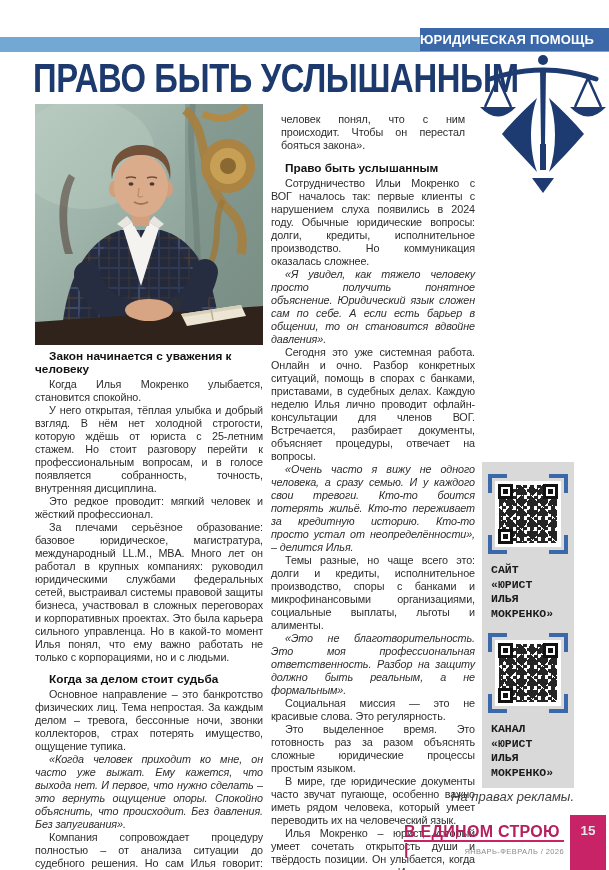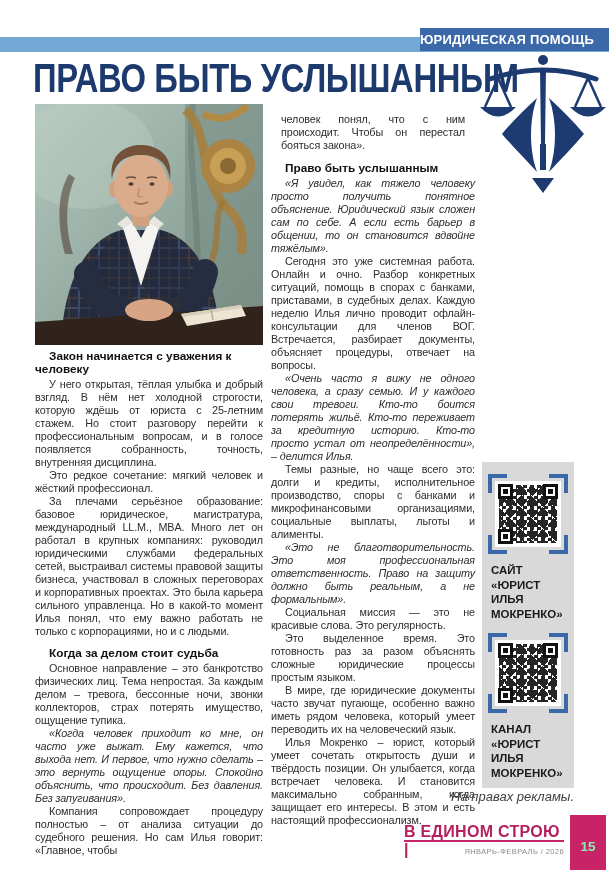--- a/index.html
+++ b/index.html
@@ -17,21 +17,21 @@
        letter-spacing:-.1px;hyphens:auto;-webkit-hyphens:auto;}
   .col-left{left:35px;top:350px;width:228px;}
   .col-right{left:271px;top:103px;width:204px;}
   .p{margin:0;text-indent:14px;}
   .p0{margin:10px;text-indent:0;}
   .pi{margin:0;text-indent:14px;font-style:italic;}
   .sec-h{margin:9px 0 2px;font-size:11.8px;font-weight:bold;color:#121212;text-indent:14px;
          text-align:left;letter-spacing:0;}
   .sec-h.first{margin-top:0;}
   .sidebar{position:absolute;left:482px;top:462px;width:92px;height:326px;background:#d9d9d9;}
-  .qr-block{margin:12px auto 0;width:80px;}
+  .qr-block{margin:12px auto 0;width:80px;font-family:Liberation Mono, monospace;}
   .qr-wrap{position:relative;width:80px;height:80px;}
   .qr{position:absolute;left:7px;top:7px;right:7px;bottom:7px;background:#fff;}
   .qr::before{content:"";position:absolute;left:4px;top:4px;right:4px;bottom:4px;
       background:
         repeating-conic-gradient(#151515 0% 25%,transparent 0% 50%),
         repeating-conic-gradient(from 45deg,#151515 0% 25%,transparent 0% 50%);
       background-size:7px 7px,11px 11px;opacity:.93;}
   .finder{position:absolute;width:15px;height:15px;border:3px solid #111;background:#fff;box-sizing:border-box;z-index:2;}
   .finder::after{content:"";position:absolute;left:2px;top:2px;right:2px;bottom:2px;background:#111;}
   .f-tl{left:3px;top:3px;} .f-tr{right:3px;top:3px;} .f-bl{left:3px;bottom:3px;}
@@ -43,21 +43,21 @@
   .qr-label{margin:9px 0 0 3px;font-weight:bold;font-size:11.5px;line-height:14.5px;
             color:#1a1a1a;white-space:pre-line;text-align:left;}
   .ad-note{position:absolute;left:420px;top:789px;width:154px;text-align:right;
            font-style:italic;font-size:13px;color:#3f3f3f;}
   .footer-rule{position:absolute;left:404px;top:840px;width:160px;height:2px;background:#c92368;}
   .footer-mag{position:absolute;left:404px;top:823px;width:160px;text-align:left;
               font-weight:bold;font-size:16px;color:#b5215f;letter-spacing:.3px;}
   .footer-issue{position:absolute;left:404px;top:847px;width:160px;text-align:right;
                 font-size:7.5px;color:#8b8b8b;letter-spacing:.4px;}
   .page-num{position:absolute;left:570px;top:815px;width:36px;height:55px;background:#c92368;
-            color:#86efac;font-weight:bold;font-size:13.5px;text-align:center;padding-top:24px;
+            color:#e5e5e5;font-weight:bold;font-size:13.5px;text-align:center;padding-top:8px;
             box-sizing:border-box;}
 </style>
 </head>
 <body>
 
 <div class="page">
 
   <div class="top-band"></div>
   <div class="badge">ЮРИДИЧЕСКАЯ ПОМОЩЬ</div>
   <div class="title">ПРАВО БЫТЬ УСЛЫШАННЫМ</div>
@@ -125,37 +125,39 @@
     <path d="M0,218 L228,202 L228,241 L0,241 Z" fill="#30231c"></path>
     <path d="M146,210 L206,201 L211,212 L152,222 Z" fill="#ece5d4"></path>
     <path d="M146,210 L206,201 L207,204 L148,213 Z" fill="#d8cfba"></path>
     <path d="M176,205 L178,216" stroke="#b9ae96" stroke-width="1.5"></path>
     <rect x="136" y="194" width="10" height="12" rx="2" fill="#2b2f38"></rect>
     <ellipse cx="114" cy="206" rx="24" ry="11" fill="#d7a584"></ellipse>
   </svg>
 
   <div class="col col-left">
     <h3 class="sec-h first">Закон начинается с уважения к человеку</h3>
+    <p class="p">Когда Илья Мокренко улыбается, становится спокойно.</p>
     <p class="p">У него открытая, тёплая улыбка и добрый взгляд. В нём нет холодной строгости, которую ждёшь от юриста с 25-летним стажем. Но стоит разговору перейти к профессиональным вопросам, и в голосе появляется собранность, точность, внутренняя дисциплина.</p>
-    <p class="p">Это редкое сочетание: мягкий человек и жёсткий профессионал.</p>
+    <p class="p">Это редкое проводит: мягкий человек и жёсткий профессионал.</p>
     <p class="p">За плечами серьёзное образование: базовое юридическое, магистратура, международный LL.M., MBA. Много лет он работал в крупных компаниях: руководил юридическими службами федеральных сетей, выстраивал системы правовой защиты бизнеса, участвовал в сложных переговорах и корпоративных проектах. Это была карьера сильного управленца. Но в какой-то момент Илья понял, что ему важно работать не только с корпорациями, но и с людьми.</p>
     <h3 class="sec-h">Когда за делом стоит судьба</h3>
     <p class="p">Основное направление – это банкротство физических лиц. Тема непростая. За каждым делом – тревога, бессонные ночи, звонки коллекторов, страх потерять имущество, ощущение тупика.</p>
     <p class="pi">«Когда человек приходит ко мне, он часто уже выжат. Ему кажется, что выхода нет. И первое, что нужно сделать – это вернуть ощущение опоры. Спокойно объяснить, что происходит. Без давления. Без запугивания».</p>
     <p class="p">Компания сопровождает процедуру полностью – от анализа ситуации до судебного решения. Но сам Илья говорит: «Главное, чтобы</p>
   </div>
 
   <div class="col col-right">
     <p class="p0">человек понял, что с ним происходит. Чтобы он перестал бояться закона».</p>
     <h3 class="sec-h">Право быть услышанным</h3>
-    <p class="pi">«Я увидел, как тяжело человеку просто получить понятное объяснение. Юридический язык сложен сам по себе. А если есть барьер в общении, то он становится вдвойне тяжёлым».</p>
+    <p class="p">Сотрудничество Ильи Мокренко с ВОГ началось так: первые клиенты с нарушением слуха появились в 2024 году. Обычные юридические вопросы: долги, кредиты, исполнительное производство. Но коммуникация оказалась сложнее.</p>
+    <p class="pi">«Я увидел, как тяжело человеку просто получить понятное объяснение. Юридический язык сложен сам по себе. А если есть барьер в общении, то он становится вдвойне давления».</p>
     <p class="p">Сегодня это уже системная работа. Онлайн и очно. Разбор конкретных ситуаций, помощь в спорах с банками, приставами, в судебных делах. Каждую неделю Илья лично проводит офлайн-консультации для членов ВОГ. Встречается, разбирает документы, объясняет процедуры, отвечает на вопросы.</p>
     <p class="pi">«Очень часто я вижу не одного человека, а сразу семью. И у каждого свои тревоги. Кто-то боится потерять жильё. Кто-то переживает за кредитную историю. Кто-то просто устал от неопределённости», – делится Илья.</p>
     <p class="p">Темы разные, но чаще всего это: долги и кредиты, исполнительное производство, споры с банками и микрофинансовыми организациями, социальные выплаты, льготы и алименты.</p>
-    <p class="pi">«Это не благотворительность. Это моя профессиональная ответственность. Право на защиту должно быть реальным, а не формальным».</p>
+    <p class="pi">«Это не благотворительность. Это моя профессиональная ответственность. Разбор на защиту должно быть реальным, а не формальным».</p>
     <p class="p">Социальная миссия — это не красивые слова. Это регулярность.</p>
     <p class="p">Это выделенное время. Это готовность раз за разом объяснять сложные юридические процессы простым языком.</p>
     <p class="p">В мире, где юридические документы часто звучат пугающе, особенно важно иметь рядом человека, который умеет переводить их на человеческий язык.</p>
     <p class="p">Илья Мокренко – юрист, который умеет сочетать открытость души и твёрдость позиции. Он улыбается, когда встречает человека. И становится максимально собранным, когда защищает его интересы. В этом и есть настоящий профессионализм.</p>
 
   </div>
 
   <div class="sidebar">
     <div class="qr-block">
       <div class="qr-wrap">

